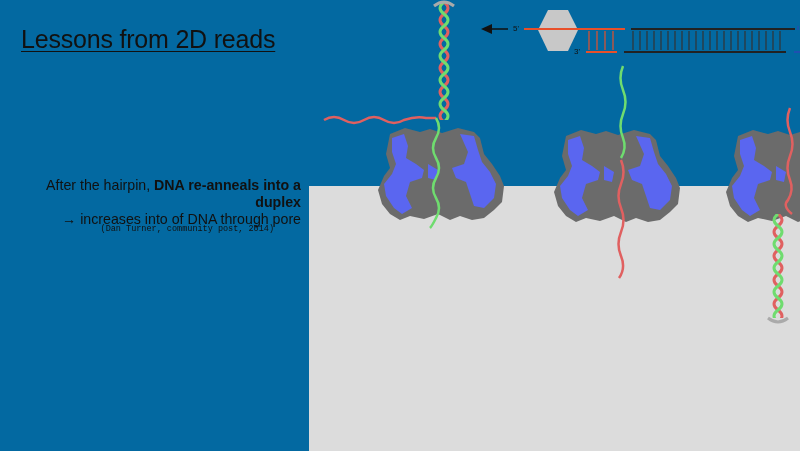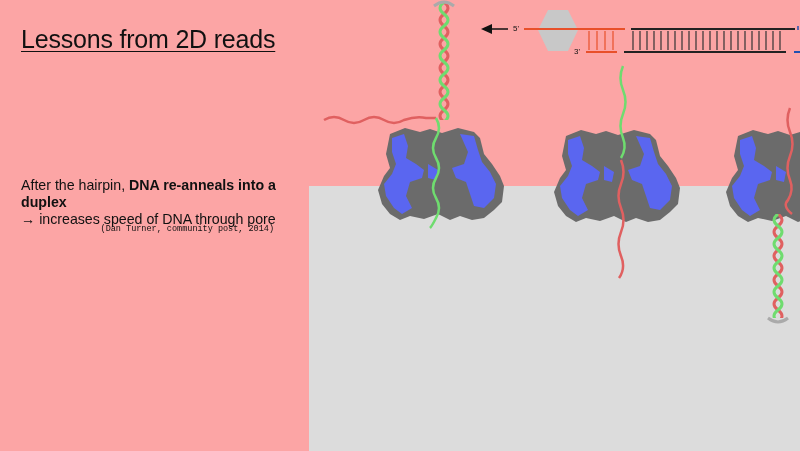--- a/index.html
+++ b/index.html
@@ -1,42 +1,42 @@
 <!DOCTYPE html>
 <html><head>
   <meta charset="utf-8">
   <style>
     * { margin: 0; padding: 0; box-sizing: border-box; }
     html, body { width: 800px; height: 451px; overflow: hidden; background: #ffffff; }
     body { position: relative; font-family: "Liberation Sans", sans-serif; color: #111; }
-    .slide { position: absolute; left: 0; top: 0; width: 800px; height: 451px; background: #fca5a5; }
+    .slide { position: absolute; left: 0; top: 0; width: 800px; height: 451px; background: #0369a1; }
     .title {
       position: absolute; left: 21px; top: 25px;
       font-size: 25px; text-decoration: underline; text-underline-offset: 3px;
       text-decoration-thickness: 1px; color: #111; letter-spacing: -0.2px;
     }
     .para { position: absolute; left: 21px; font-size: 14.2px; line-height: 17px; width: 280px; color: #111; }
     .p1 { top: 66px; }
     .p2 { top: 113px; }
-    .p3 { top: 177px; }
+    .p3 { top: 177px; text-align: right; }
     .p3 b { font-weight: bold; }
     .cite { position: absolute; right: 0; font-size: 8.5px; color: #111; white-space: nowrap; }
     .cite-wrap { position: absolute; left: 21px; top: 224px; width: 253px; height: 12px; font-family: Liberation Mono, monospace; }
     .membrane { position: absolute; left: 309px; top: 186px; width: 491px; height: 265px; background: #dcdcdc; }
     svg.fig { position: absolute; left: 0; top: 0; }
     .lbl { position: absolute; font-size: 8px; color: #111; }
   </style>
 </head>
 <body>
 
 <div class="slide">
   <div class="title">Lessons from 2D reads</div>
   <div class="para p3">
     <span>After the hairpin, </span><b>DNA re-anneals into a duplex</b><br>
-    <span>→ increases speed of DNA through pore</span>
+    <span>→ increases into of DNA through pore</span>
   </div>
   <div class="cite-wrap">
     <span class="cite">(Dan Turner, community post, 2014)</span>
   </div>
 
   <div class="membrane"></div>
 
   <svg class="fig" width="800" height="451" viewBox="0 0 800 451">
     <defs>
       <g id="pore">

